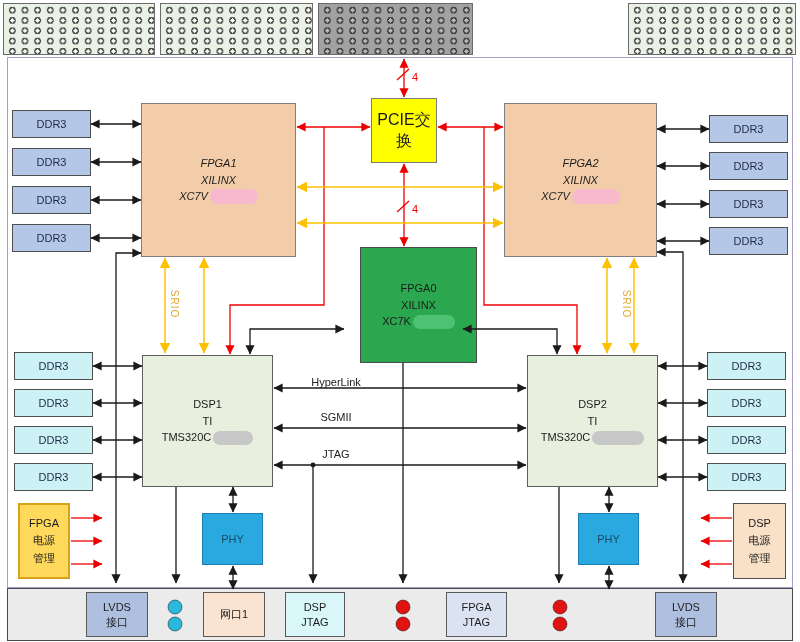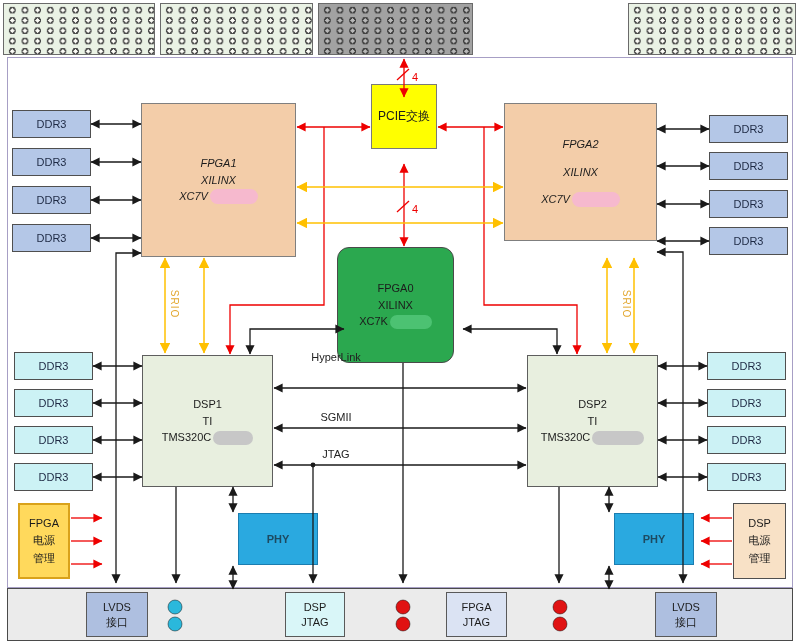--- a/index.html
+++ b/index.html
@@ -15,25 +15,25 @@
   .frame{position:absolute;left:7px;top:57px;width:786px;height:531px;border:1px solid var(--frame);box-sizing:border-box;}
   .box{position:absolute;box-sizing:border-box;border:1px solid #595959;display:flex;
        align-items:center;justify-content:center;text-align:center;font-size:11px;color:#1c1c1c;z-index:2;}
   .chip{flex-direction:column;line-height:1.5;}
   .chip .row3{display:flex;align-items:center;justify-content:space-between;}
   .blob{display:inline-block;border-radius:9px;margin-left:2px;}
   .ddr3{position:absolute;box-sizing:border-box;border:1px solid #4f4f4f;display:flex;align-items:center;
         justify-content:center;font-size:11px;color:#1e2a44;width:79px;height:28px;z-index:2;}
   .ddr3.t{background:var(--ddr3-top);}
   .ddr3.b{background:var(--ddr3-bot);}
-  .pcie{left:371px;top:84px;width:66px;height:65px;background:var(--pcie-fill);font-size:12px;border-color:#7a7a7a;}
+  .pcie{left:371px;top:98px;width:66px;height:65px;background:var(--pcie-fill);font-size:16px;border-color:#7a7a7a;}
   .fpga{background:var(--fpga-fill);border-color:#7f7f7f;font-style:italic;}
-  .fpga0{left:337px;top:247px;width:117px;height:116px;background:var(--fpga0-fill);border-color:#4a4a4a;border-radius:12px;}
+  .fpga0{left:360px;top:247px;width:117px;height:116px;background:var(--fpga0-fill);border-color:#4a4a4a;}
   .dsp{background:var(--dsp-fill);border-color:#5e5e5e;}
-  .phy{width:80px;height:52px;background:var(--phy-fill);color:#1d4a61;font-weight:bold;border-color:#1b7db0;margin-left:36px;}
+  .phy{width:61px;height:52px;background:var(--phy-fill);color:#1d4a61;font-weight:normal;border-color:#1b7db0;}
   .bar{position:absolute;left:7px;top:588px;width:786px;height:53px;background:var(--bar-fill);
        border:1.5px solid #4a4a4a;box-sizing:border-box;z-index:1;}
   .barbox{top:592px;height:45px;line-height:1.35;z-index:2;}
   .pw{flex-direction:column;line-height:1.6;font-size:11px;}
   .pw.left{left:18px;top:503px;width:52px;height:76px;background:var(--pw-left);border:2px solid var(--pw-left-border);}
   .pw.right{left:733px;top:503px;width:53px;height:76px;background:var(--pw-right);border:1px solid #4f4f4f;}
   .buslabel{position:absolute;width:90px;text-align:center;font-size:11px;color:#222;z-index:3;}
   .srio{position:absolute;width:40px;height:12px;text-align:center;font-size:10px;letter-spacing:1px;
         color:var(--srio-text);transform:rotate(90deg);z-index:3;}
   svg.overlay{position:absolute;left:0;top:0;z-index:5;pointer-events:none;}
@@ -56,21 +56,21 @@
 
   <div class="box chip fpga" style="left:141px;top:103px;width:155px;height:154px;">
     <div>FPGA1</div>
     <div>XILINX</div>
     <div class="row3">
       <span>XC7V</span>
       <span class="blob" style="width:48px;height:15px;background:var(--redact-pink);"></span>
     </div>
   </div>
 
-  <div class="box chip fpga" style="left:504px;top:103px;width:153px;height:138px;gap:11px;">
+  <div class="box chip fpga" style="left:504px;top:103px;width:153px;height:154px;">
     <div>FPGA2</div>
     <div>XILINX</div>
     <div class="row3">
       <span>XC7V</span>
       <span class="blob" style="width:48px;height:15px;background:var(--redact-pink);"></span>
     </div>
   </div>
 
   <div class="box chip fpga0">
     <div>FPGA0</div>
@@ -117,40 +117,43 @@
     <div>管理</div>
   </div>
 
   <div class="bar"></div>
   <div class="box barbox" style="left:86px;width:62px;background:var(--lvds-fill);">
     <div>
       <div>LVDS</div>
       <div>接口</div>
     </div>
   </div>
+  <div class="box barbox" style="left:203px;width:62px;background:var(--eth-fill);">
+    <span>网口1</span>
+  </div>
   <div class="box barbox" style="left:285px;width:60px;background:var(--dsp-jtag-fill);">
     <div>
       <div>DSP</div>
       <div>JTAG</div>
     </div>
   </div>
   <div class="box barbox" style="left:446px;width:61px;background:var(--fpga-jtag-fill);">
     <div>
       <div>FPGA</div>
       <div>JTAG</div>
     </div>
   </div>
   <div class="box barbox" style="left:655px;width:62px;background:var(--lvds-fill);">
     <div>
       <div>LVDS</div>
       <div>接口</div>
     </div>
   </div>
 
-  <div class="buslabel" style="left:291px;top:351px;">HyperLink</div>
+  <div class="buslabel" style="left:291px;top:376px;">HyperLink</div>
   <div class="buslabel" style="left:291px;top:411px;">SGMII</div>
   <div class="buslabel" style="left:291px;top:448px;">JTAG</div>
 
   <div class="srio" style="left:154px;top:298px;">SRIO</div>
   <div class="srio" style="left:606px;top:298px;">SRIO</div>
 
   <svg class="overlay" width="800" height="642" viewBox="0 0 800 642">
     <defs>
       <marker id="ab" viewBox="0 0 10 10" refX="9.5" refY="5" markerWidth="8" markerHeight="7" orient="auto-start-reverse">
           <path d="M0,0L10,5L0,10z" style="fill:var(--ink)"></path>

